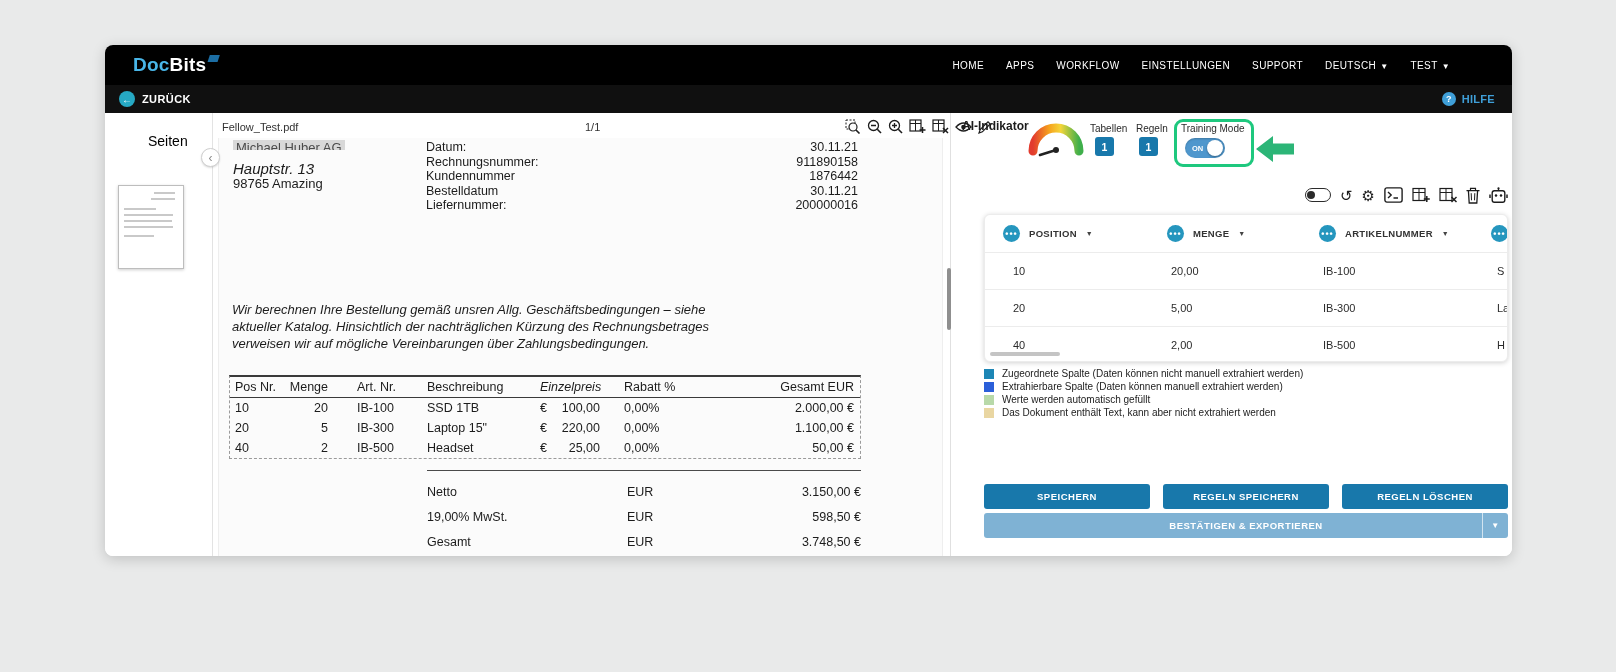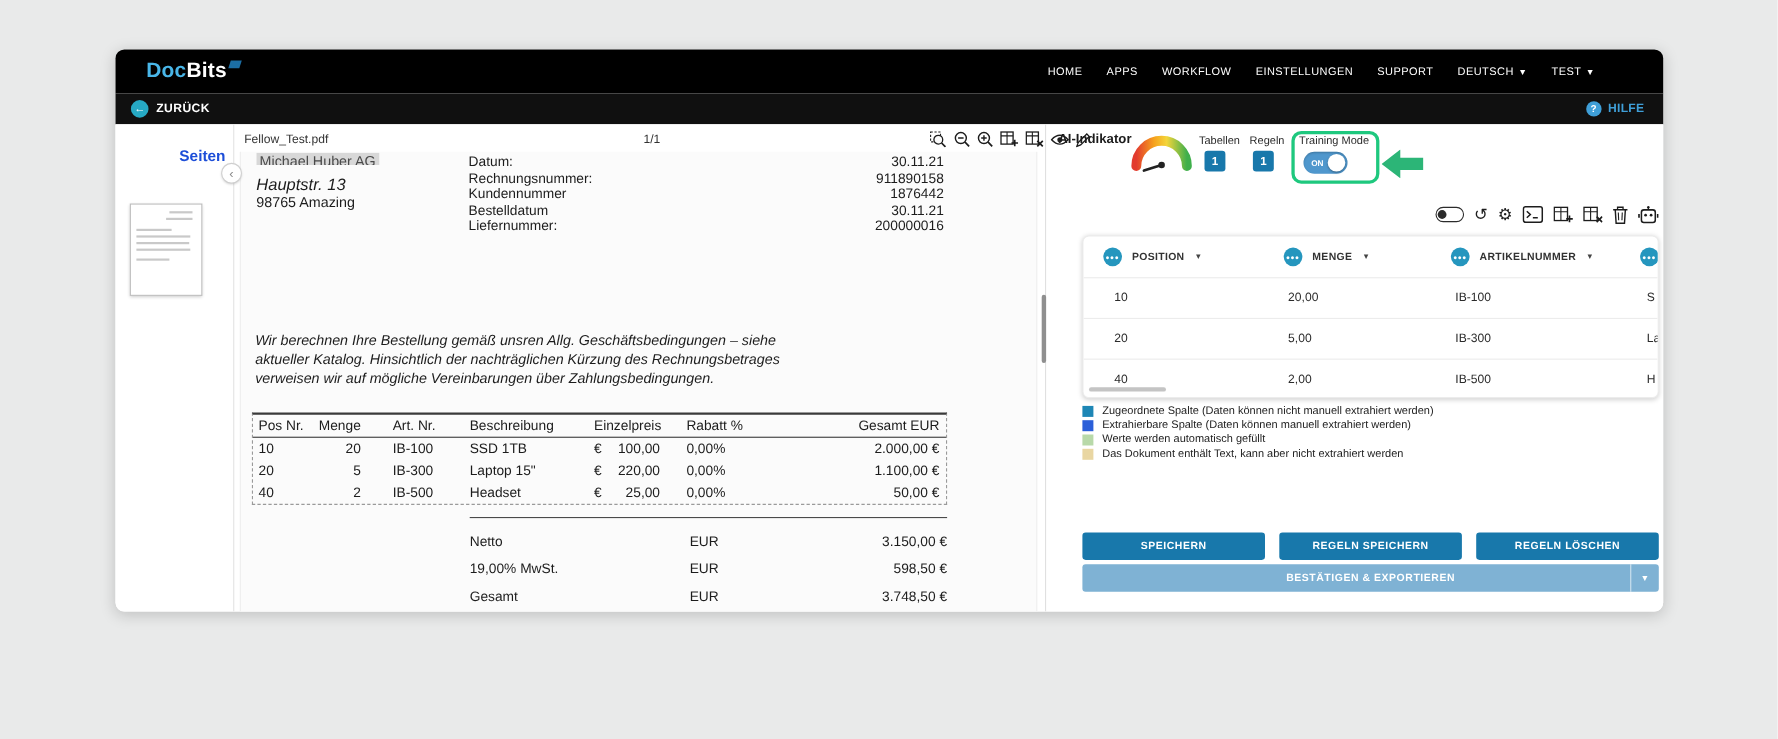--- a/index.html
+++ b/index.html
@@ -31,21 +31,21 @@
   .help-btn { display:flex; align-items:center; gap:6px; cursor:pointer; }
   .help-circle { width:14px; height:14px; border-radius:50%; background:#3f9fd8; color:#fff; font-size:9px; font-weight:bold;
                  display:flex; align-items:center; justify-content:center; }
   .help-label { color:#3f9fd8; font-weight:bold; font-size:11px; letter-spacing:.3px; }
 
   
   .content { position:absolute; left:0; top:68px; width:100%; height:443px; background:#fff;
              border-radius:0 0 8px 8px; overflow:hidden; }
 
   
-  .sidebar-title { left:43px; top:20px; font-size:14px; font-weight:bold; color:#1d4ed8;margin-left:15px; }
+  .sidebar-title { left:43px; top:20px; font-size:14px; font-weight:normal; color:#000000; }
   .sidebar-border { left:107px; top:0; width:1px; height:443px; background:#e3e3e3; }
   .collapse-btn { left:96px; top:35px; width:19px; height:19px; border-radius:50%; background:#fff; border:1px solid #cfcfcf;
                   color:#8a8a8a; font-size:12px; display:flex; align-items:center; justify-content:center; cursor:pointer;
                   box-shadow:0 1px 2px rgba(0,0,0,.15); z-index:5; }
   .thumb { left:13px; top:72px; width:66px; height:84px; background:#fff; border:1px solid #bdbdbd;
            box-shadow:0 1px 3px rgba(0,0,0,.2); cursor:pointer; padding:6px 5px; }
   .thumb div { height:2px; background:#c9c9c9; margin-bottom:4px; }
   .thumb div:nth-child(1){ width:40%; margin-left:55%; }
   .thumb div:nth-child(2){ width:45%; margin-left:50%; }
   .thumb div:nth-child(3){ width:60%; margin-top:8px; }
@@ -75,21 +75,21 @@
                border:1px dashed #9a9a9a; border-top:2px solid #3a3a3a; background:transparent; }
   .dt-row { display:grid; grid-template-columns:58px 52px 68px 112px 98px 72px 1fr;
             align-items:center; height:20px; font-size:12.5px; }
   .dt-head { height:21px; border-bottom:1.5px solid #3a3a3a; }
   .c-pos { padding-left:5px; }
   .c-menge { text-align:right; padding-right:12px; }
   .c-artnr { padding-left:17px; }
   .c-beschr { padding-left:19px; }
   .c-einzel { display:flex; justify-content:space-between; padding:0 18px 0 20px; }
   .c-einzel i, .c-einzel b { font-style:normal; font-weight:normal; }
-  .dt-head .c-einzel { display:block; padding-left:20px; }
+  .dt-head .c-einzel { display:block; padding-left:20px;font-style:italic; }
   .c-rabatt { padding-left:6px; }
   .c-gesamt { text-align:right; padding-right:6px; }
 
   .tot-line { position:absolute; left:208px; top:332px; width:434px; height:1px; background:#4a4a4a; }
   .doc-totals { position:absolute; left:208px; top:341px; width:434px; }
   .tot-row { display:flex; align-items:center; height:25px; font-size:12.5px; }
   .t-label { width:200px; }
   .t-cur { width:70px; }
   .t-val { flex:1; text-align:right; }
 

